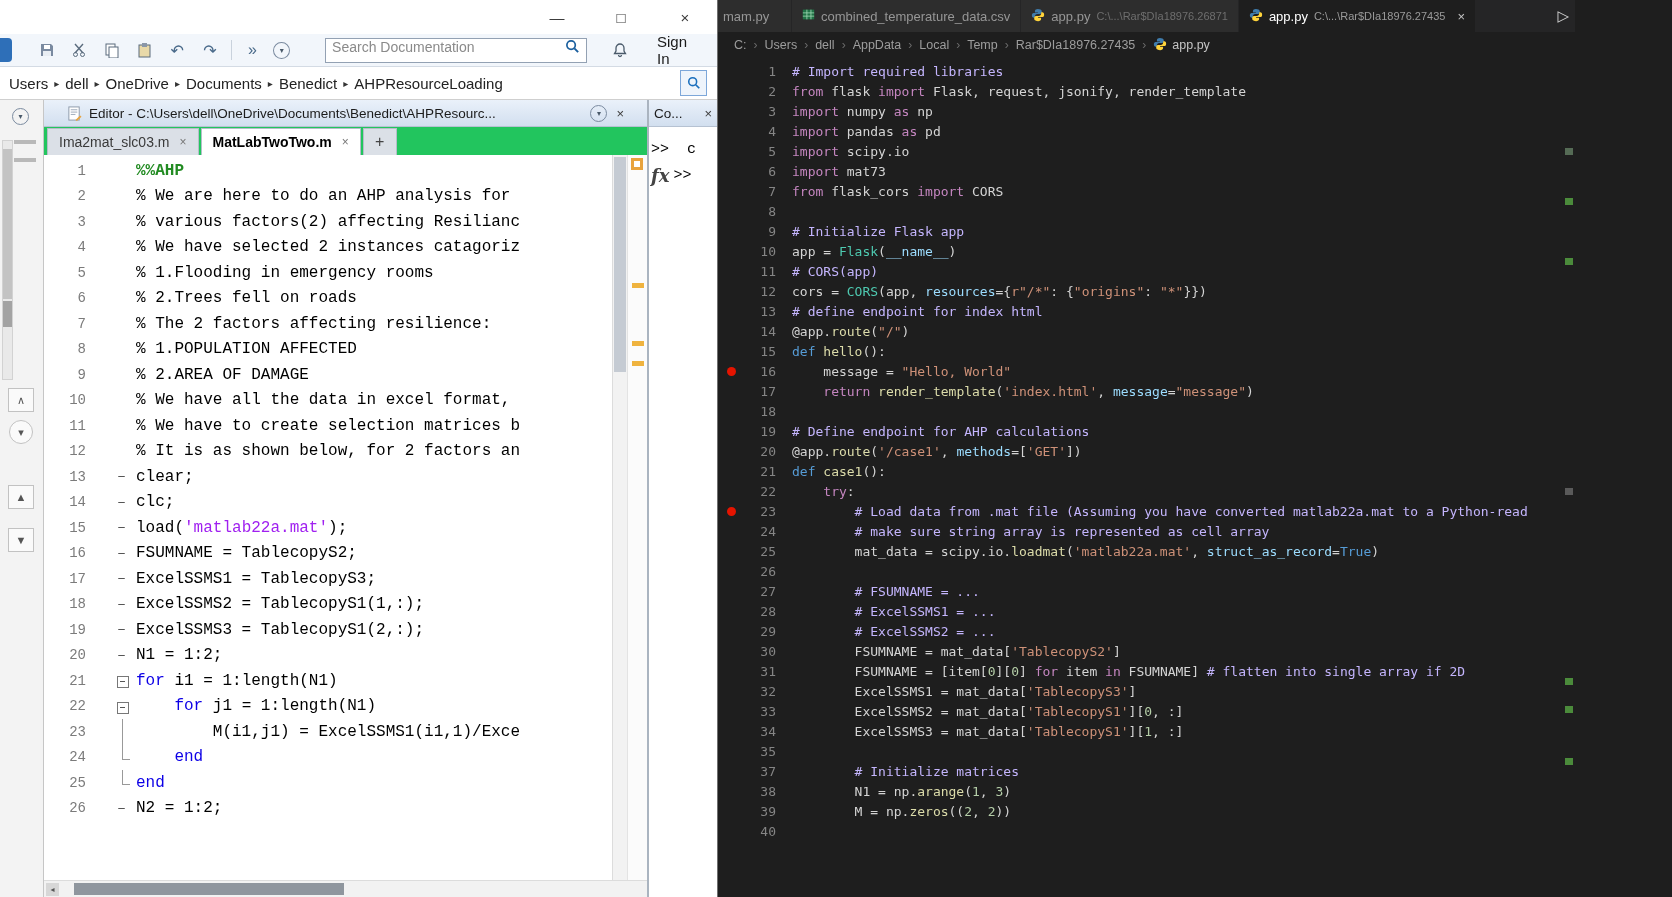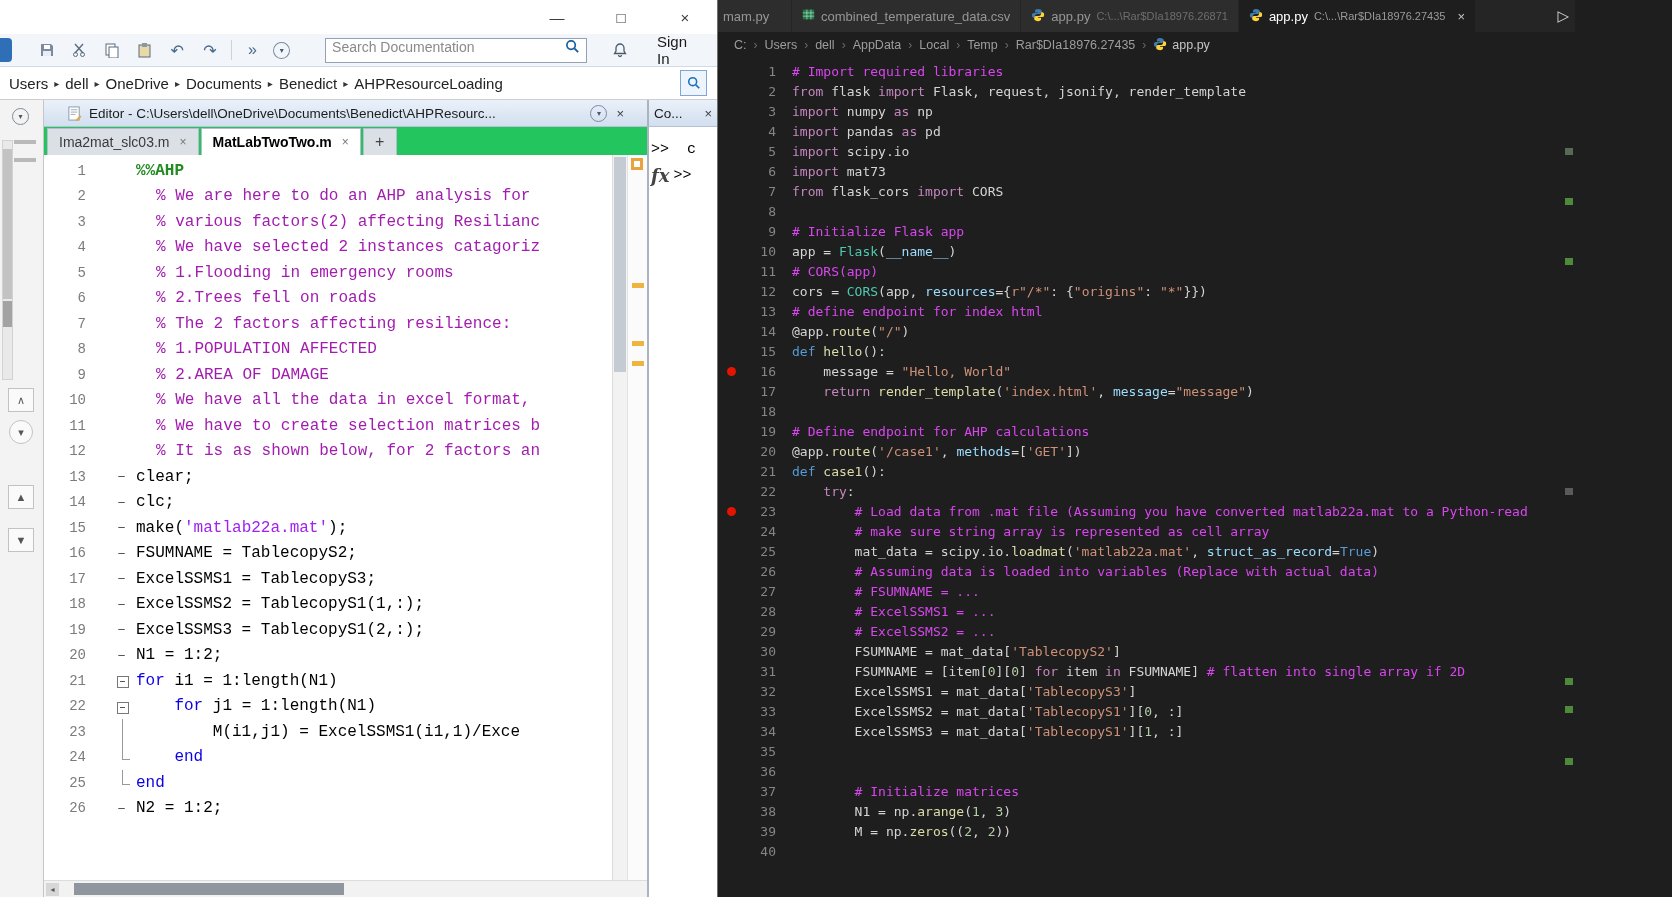--- a/index.html
+++ b/index.html
@@ -56,21 +56,21 @@
   .ml-row { display:flex; align-items:center; height:25.5px; font-family:"Liberation Mono", monospace; font-size:16px; white-space:pre; }
   .ml-num { width:44px; text-align:right; color:#7b7b7b; font-size:14px; padding-right:2px; flex:none; font-family:"Liberation Mono", monospace; }
   .ml-marker { width:48px; flex:none; position:relative; height:100%; font-size:15px; color:#555; }
   .mk-d { padding-left:29px; line-height:25.5px; }
   .mk-b::before { content:""; position:absolute; left:29px; top:8px; width:10px; height:10px; border:1px solid #777; background:#fff; }
   .mk-b::after { content:""; position:absolute; left:32px; top:13px; width:5px; height:1px; background:#555; }
   .mk-l::before { content:""; position:absolute; left:34px; top:0; width:1px; height:100%; background:#999; }
   .mk-e::before { content:""; position:absolute; left:34px; top:0; width:7px; height:14px; border-left:1px solid #999; border-bottom:1px solid #999; }
   .ml-codetext { white-space:pre; }
   .msec { color:#228B22; font-weight:bold; }
-  .mcom { color:#a21caf;margin-left:20px; }
+  .mcom { color:#000000; }
   .mkw  { color:#0D00E6; }
   .mstr { color:#A020F0; }
   .mdef { color:#000; }
 
   .ml-vscroll { width:15px; background:#f2f2f2; border-left:1px solid #dcdcdc; position:relative; flex:none; }
   .ml-vthumb { position:absolute; left:1px; top:2px; width:12px; height:215px; background:#c5cbd3; }
   .ml-indicator { width:20px; background:#fbfbfb; border-left:1px solid #e3e3e3; position:relative; flex:none; }
   .ind-square { position:absolute; top:3px; left:3px; width:12px; height:12px; border:3px solid #e8a33d; background:#fff; }
   .warn-mark { position:absolute; left:4px; width:12px; height:5px; background:#efb33f; }
 
@@ -99,21 +99,21 @@
   .vs-crumb { height:26px; display:flex; align-items:center; padding-left:16px; gap:7px; font-size:12.5px; color:#9d9d9d; flex:none; background:#1e1e1e; }
   .vs-crumb .sep { color:#6a6a6a; font-size:12px; }
   .vs-crumb .last { color:#c5c5c5; display:flex; align-items:center; gap:5px; }
 
   .vs-codearea { flex:1; position:relative; overflow:hidden; padding-top:3px; }
   .py-row { display:flex; align-items:center; height:20px; font-family:"DejaVu Sans Mono", monospace; font-size:13px; white-space:pre; }
   .py-bp { width:26px; flex:none; display:flex; align-items:center; justify-content:center; }
   .bp-dot { width:9px; height:9px; border-radius:50%; background:#e51400; }
   .py-num { width:32px; flex:none; text-align:right; color:#858585; font-size:13px; font-family:"DejaVu Sans Mono", monospace; }
   .py-code { padding-left:16px; white-space:pre; }
-  .pcom{color:#d946ef} .pkw{color:#C586C0} .pdef{color:#569CD6} .pfn{color:#DCDCAA}
+  .pcom{color:#c4b5fd} .pkw{color:#C586C0} .pdef{color:#569CD6} .pfn{color:#DCDCAA}
   .pcls{color:#4EC9B0} .pstr{color:#CE9178} .pnum{color:#B5CEA8} .pvar{color:#9CDCFE} .pw{color:#D4D4D4}
 
   .vs-ruler { position:absolute; top:0; right:0; width:13px; height:100%; }
   .ruler-mark { position:absolute; right:2px; width:8px; height:7px; }
 </style>
 </head>
 <body>
 
 <div class="root">
 
@@ -277,21 +277,21 @@
               <div class="ml-row"><span class="ml-num">5</span><span class="ml-marker "></span><span class="ml-codetext"><span class="mcom">% 1.Flooding in emergency rooms</span></span></div>
               <div class="ml-row"><span class="ml-num">6</span><span class="ml-marker "></span><span class="ml-codetext"><span class="mcom">% 2.Trees fell on roads</span></span></div>
               <div class="ml-row"><span class="ml-num">7</span><span class="ml-marker "></span><span class="ml-codetext"><span class="mcom">% The 2 factors affecting resilience:</span></span></div>
               <div class="ml-row"><span class="ml-num">8</span><span class="ml-marker "></span><span class="ml-codetext"><span class="mcom">% 1.POPULATION AFFECTED</span></span></div>
               <div class="ml-row"><span class="ml-num">9</span><span class="ml-marker "></span><span class="ml-codetext"><span class="mcom">% 2.AREA OF DAMAGE</span></span></div>
               <div class="ml-row"><span class="ml-num">10</span><span class="ml-marker "></span><span class="ml-codetext"><span class="mcom">% We have all the data in excel format,</span></span></div>
               <div class="ml-row"><span class="ml-num">11</span><span class="ml-marker "></span><span class="ml-codetext"><span class="mcom">% We have to create selection matrices b</span></span></div>
               <div class="ml-row"><span class="ml-num">12</span><span class="ml-marker "></span><span class="ml-codetext"><span class="mcom">% It is as shown below, for 2 factors an</span></span></div>
               <div class="ml-row"><span class="ml-num">13</span><span class="ml-marker mk-d">–</span><span class="ml-codetext"><span class="mdef">clear;</span></span></div>
               <div class="ml-row"><span class="ml-num">14</span><span class="ml-marker mk-d">–</span><span class="ml-codetext"><span class="mdef">clc;</span></span></div>
-              <div class="ml-row"><span class="ml-num">15</span><span class="ml-marker mk-d">–</span><span class="ml-codetext"><span class="mdef">make(</span><span class="mstr">'matlab22a.mat'</span><span class="mdef">);</span></span></div>
+              <div class="ml-row"><span class="ml-num">15</span><span class="ml-marker mk-d">–</span><span class="ml-codetext"><span class="mdef">load(</span><span class="mstr">'matlab22a.mat'</span><span class="mdef">);</span></span></div>
               <div class="ml-row"><span class="ml-num">16</span><span class="ml-marker mk-d">–</span><span class="ml-codetext"><span class="mdef">FSUMNAME = TablecopyS2;</span></span></div>
               <div class="ml-row"><span class="ml-num">17</span><span class="ml-marker mk-d">–</span><span class="ml-codetext"><span class="mdef">ExcelSSMS1 = TablecopyS3;</span></span></div>
               <div class="ml-row"><span class="ml-num">18</span><span class="ml-marker mk-d">–</span><span class="ml-codetext"><span class="mdef">ExcelSSMS2 = TablecopyS1(1,:);</span></span></div>
               <div class="ml-row"><span class="ml-num">19</span><span class="ml-marker mk-d">–</span><span class="ml-codetext"><span class="mdef">ExcelSSMS3 = TablecopyS1(2,:);</span></span></div>
               <div class="ml-row"><span class="ml-num">20</span><span class="ml-marker mk-d">–</span><span class="ml-codetext"><span class="mdef">N1 = 1:2;</span></span></div>
               <div class="ml-row"><span class="ml-num">21</span><span class="ml-marker mk-b"></span><span class="ml-codetext"><span class="mkw">for</span><span class="mdef"> i1 = 1:length(N1)</span></span></div>
               <div class="ml-row"><span class="ml-num">22</span><span class="ml-marker mk-b"></span><span class="ml-codetext"><span class="mdef">    </span><span class="mkw">for</span><span class="mdef"> j1 = 1:length(N1)</span></span></div>
               <div class="ml-row"><span class="ml-num">23</span><span class="ml-marker mk-l"></span><span class="ml-codetext"><span class="mdef">        M(i1,j1) = ExcelSSMS1(i1,1)/Exce</span></span></div>
               <div class="ml-row"><span class="ml-num">24</span><span class="ml-marker mk-e"></span><span class="ml-codetext"><span class="mdef">    </span><span class="mkw">end</span></span></div>
               <div class="ml-row"><span class="ml-num">25</span><span class="ml-marker mk-e"></span><span class="ml-codetext"><span class="mkw">end</span></span></div>
@@ -411,31 +411,30 @@
           <div class="py-row"><span class="py-bp"><span class="bp-dot"></span></span><span class="py-num">16</span><span class="py-code"><span class="pw">    message = </span><span class="pstr">"Hello, World"</span></span></div>
           <div class="py-row"><span class="py-bp"></span><span class="py-num">17</span><span class="py-code"><span class="pw">    </span><span class="pkw">return</span><span class="pw"> </span><span class="pfn">render_template</span><span class="pw">(</span><span class="pstr">'index.html'</span><span class="pw">, </span><span class="pvar">message</span><span class="pw">=</span><span class="pstr">"message"</span><span class="pw">)</span></span></div>
           <div class="py-row"><span class="py-bp"></span><span class="py-num">18</span><span class="py-code"></span></div>
           <div class="py-row"><span class="py-bp"></span><span class="py-num">19</span><span class="py-code"><span class="pcom"># Define endpoint for AHP calculations</span></span></div>
           <div class="py-row"><span class="py-bp"></span><span class="py-num">20</span><span class="py-code"><span class="pw">@app.</span><span class="pfn">route</span><span class="pw">(</span><span class="pstr">'/case1'</span><span class="pw">, </span><span class="pvar">methods</span><span class="pw">=[</span><span class="pstr">'GET'</span><span class="pw">])</span></span></div>
           <div class="py-row"><span class="py-bp"></span><span class="py-num">21</span><span class="py-code"><span class="pdef">def</span><span class="pw"> </span><span class="pfn">case1</span><span class="pw">():</span></span></div>
           <div class="py-row"><span class="py-bp"></span><span class="py-num">22</span><span class="py-code"><span class="pw">    </span><span class="pkw">try</span><span class="pw">:</span></span></div>
           <div class="py-row"><span class="py-bp"><span class="bp-dot"></span></span><span class="py-num">23</span><span class="py-code"><span class="pcom">        # Load data from .mat file (Assuming you have converted matlab22a.mat to a Python-read</span></span></div>
           <div class="py-row"><span class="py-bp"></span><span class="py-num">24</span><span class="py-code"><span class="pcom">        # make sure string array is represented as cell array</span></span></div>
           <div class="py-row"><span class="py-bp"></span><span class="py-num">25</span><span class="py-code"><span class="pw">        mat_data = scipy.io.</span><span class="pfn">loadmat</span><span class="pw">(</span><span class="pstr">'matlab22a.mat'</span><span class="pw">, </span><span class="pvar">struct_as_record</span><span class="pw">=</span><span class="pdef">True</span><span class="pw">)</span></span></div>
-          <div class="py-row"><span class="py-bp"></span><span class="py-num">26</span><span class="py-code"><span class="pcom">        # Assuming data is loaded into variables (Replace with actual data)</span></span></div>
+          <div class="py-row"><span class="py-bp"></span><span class="py-num">26</span></div>
           <div class="py-row"><span class="py-bp"></span><span class="py-num">27</span><span class="py-code"><span class="pcom">        # FSUMNAME = ...</span></span></div>
           <div class="py-row"><span class="py-bp"></span><span class="py-num">28</span><span class="py-code"><span class="pcom">        # ExcelSSMS1 = ...</span></span></div>
           <div class="py-row"><span class="py-bp"></span><span class="py-num">29</span><span class="py-code"><span class="pcom">        # ExcelSSMS2 = ...</span></span></div>
           <div class="py-row"><span class="py-bp"></span><span class="py-num">30</span><span class="py-code"><span class="pw">        FSUMNAME = mat_data[</span><span class="pstr">'TablecopyS2'</span><span class="pw">]</span></span></div>
           <div class="py-row"><span class="py-bp"></span><span class="py-num">31</span><span class="py-code"><span class="pw">        FSUMNAME = [item[</span><span class="pnum">0</span><span class="pw">][</span><span class="pnum">0</span><span class="pw">] </span><span class="pkw">for</span><span class="pw"> item </span><span class="pkw">in</span><span class="pw"> FSUMNAME] </span><span class="pcom"># flatten into single array if 2D</span></span></div>
           <div class="py-row"><span class="py-bp"></span><span class="py-num">32</span><span class="py-code"><span class="pw">        ExcelSSMS1 = mat_data[</span><span class="pstr">'TablecopyS3'</span><span class="pw">]</span></span></div>
           <div class="py-row"><span class="py-bp"></span><span class="py-num">33</span><span class="py-code"><span class="pw">        ExcelSSMS2 = mat_data[</span><span class="pstr">'TablecopyS1'</span><span class="pw">][</span><span class="pnum">0</span><span class="pw">, :]</span></span></div>
           <div class="py-row"><span class="py-bp"></span><span class="py-num">34</span><span class="py-code"><span class="pw">        ExcelSSMS3 = mat_data[</span><span class="pstr">'TablecopyS1'</span><span class="pw">][</span><span class="pnum">1</span><span class="pw">, :]</span></span></div>
           <div class="py-row"><span class="py-bp"></span><span class="py-num">35</span><span class="py-code"></span></div>
-          <div class="py-row"><span class="py-bp"></span><span class="py-num">36</span><span class="py-code"></span></div>
           <div class="py-row"><span class="py-bp"></span><span class="py-num">37</span><span class="py-code"><span class="pcom">        # Initialize matrices</span></span></div>
           <div class="py-row"><span class="py-bp"></span><span class="py-num">38</span><span class="py-code"><span class="pw">        N1 = np.</span><span class="pfn">arange</span><span class="pw">(</span><span class="pnum">1</span><span class="pw">, </span><span class="pnum">3</span><span class="pw">)</span></span></div>
           <div class="py-row"><span class="py-bp"></span><span class="py-num">39</span><span class="py-code"><span class="pw">        M = np.</span><span class="pfn">zeros</span><span class="pw">((</span><span class="pnum">2</span><span class="pw">, </span><span class="pnum">2</span><span class="pw">))</span></span></div>
           <div class="py-row"><span class="py-bp"></span><span class="py-num">40</span><span class="py-code"></span></div>
         </div>
       <div class="vs-ruler" id="vs-ruler">
           <div class="ruler-mark" style="top: 90px; background: rgb(85, 107, 85);"></div>
           <div class="ruler-mark" style="top: 140px; background: rgb(75, 139, 59);"></div>
           <div class="ruler-mark" style="top: 200px; background: rgb(75, 139, 59);"></div>
           <div class="ruler-mark" style="top: 430px; background: rgb(90, 90, 90);"></div>

